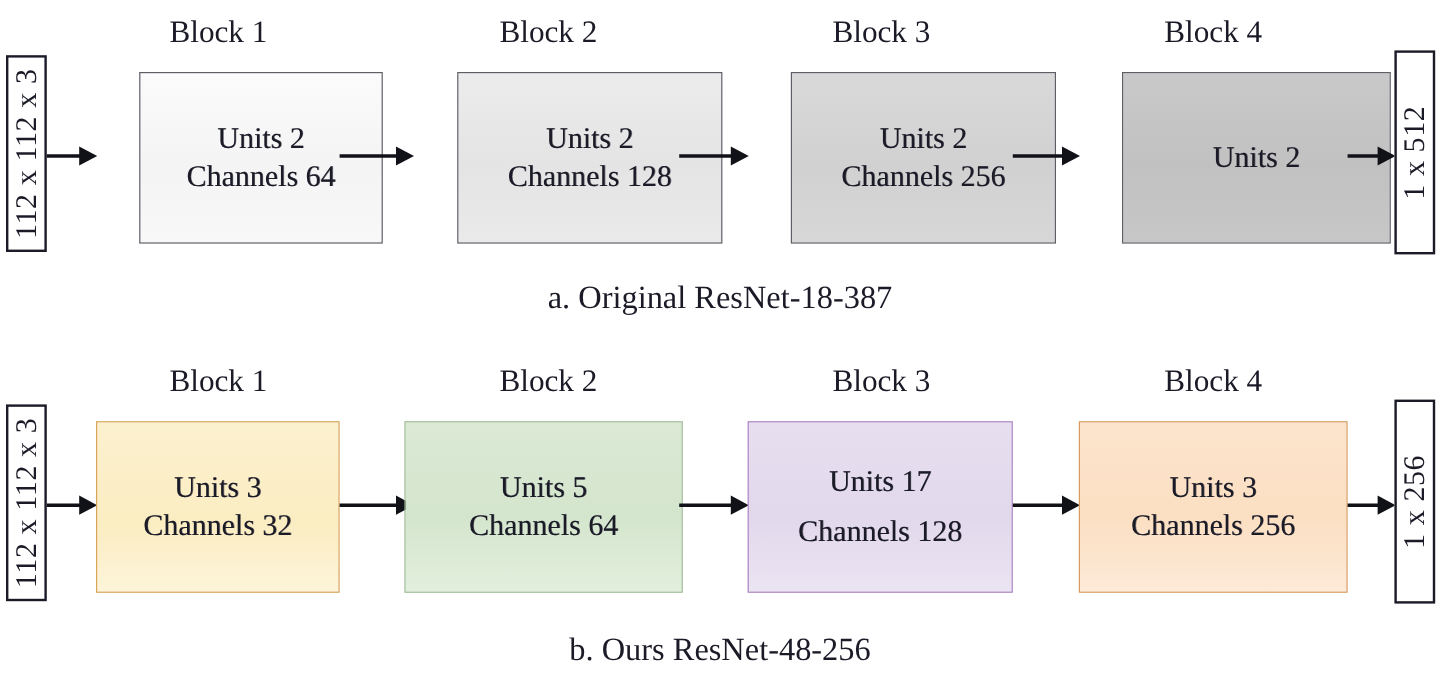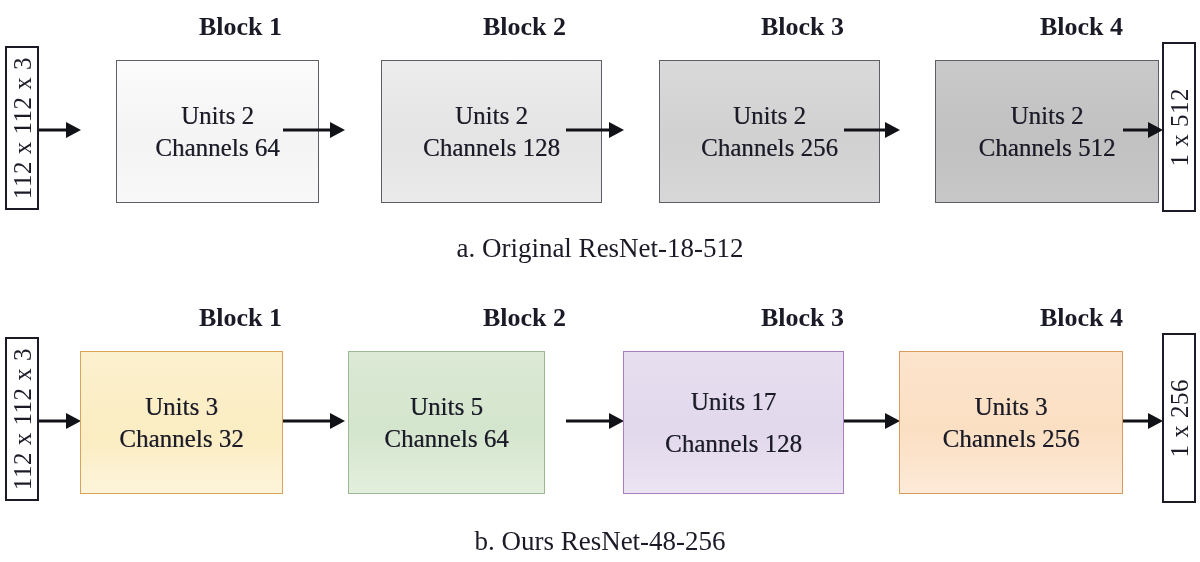--- a/index.html
+++ b/index.html
@@ -48,24 +48,23 @@
 
   #row-original .io-in  { top: 46px; height: 164px; }
   #row-original .io-out { top: 42px; height: 170px; }
   #row-ours     .io-in  { top: 50px; height: 164px; }
   #row-ours     .io-out { top: 46px; height: 170px; }
 
   
   .block-label {
     position: absolute;
     font-size: 26px;
-    text-align: right;
+    text-align: center;
     white-space: nowrap;
     line-height: 1;
-    font-weight: bold;
   }
 
   
   .block {
     position: absolute;
     box-sizing: border-box;
     display: flex;
     flex-direction: column;
     align-items: center;
     justify-content: center;
@@ -160,35 +159,34 @@
   <div class="arrow" style="left:844px; top:121px; width:56px;">
     <svg width="56" height="18" viewBox="0 0 56 18" aria-hidden="true">
       <line x1="0" y1="9" x2="45" y2="9" stroke="#111118" stroke-width="3"></line>
       <polygon points="41,1 56,9 41,17" fill="#111118"></polygon>
     </svg>
   </div>
 
   <div class="block-label" style="left:899px; top:14px; width:224px;">Block 4</div>
   <div class="block blk-gray g4" style="left:899px; top:60px; width:224px; height:143px;">
     <div class="line">Units 2</div>
-    <div class="line">Channels  512</div>
   </div>
 
   <div class="arrow" style="left:1123px; top:121px; width:40px;">
     <svg width="40" height="18" viewBox="0 0 40 18" aria-hidden="true">
       <line x1="0" y1="9" x2="29" y2="9" stroke="#111118" stroke-width="3"></line>
       <polygon points="25,1 40,9 25,17" fill="#111118"></polygon>
     </svg>
   </div>
 
   <div class="io-box io-out">
     <span class="io-label">1 x 512</span>
   </div>
 
-  <div class="caption" style="top:235px;">a. Original ResNet-18-512</div>
+  <div class="caption" style="top:235px;">a. Original ResNet-18-387</div>
 </div>
 
 <div class="diagram-row" id="row-ours">
 
   <div class="io-box io-in">
     <span class="io-label">112 x 112 x 3</span>
   </div>
 
   <div class="arrow" style="left:39px; top:125px; width:42px;">
     <svg width="42" height="18" viewBox="0 0 42 18" aria-hidden="true">
@@ -204,21 +202,21 @@
   </div>
 
   <div class="arrow" style="left:283px; top:125px; width:62px;">
     <svg width="62" height="18" viewBox="0 0 62 18" aria-hidden="true">
       <line x1="0" y1="9" x2="51" y2="9" stroke="#111118" stroke-width="3"></line>
       <polygon points="47,1 62,9 47,17" fill="#111118"></polygon>
     </svg>
   </div>
 
   <div class="block-label" style="left:348px; top:18px; width:218px;">Block 2</div>
-  <div class="block c-green" style="left:348px; top:64px; width:197px; height:143px;">
+  <div class="block c-green" style="left:337px; top:64px; width:232px; height:143px;">
     <div class="line">Units 5</div>
     <div class="line">Channels  64</div>
   </div>
 
   <div class="arrow" style="left:566px; top:125px; width:58px;">
     <svg width="58" height="18" viewBox="0 0 58 18" aria-hidden="true">
       <line x1="0" y1="9" x2="47" y2="9" stroke="#111118" stroke-width="3"></line>
       <polygon points="43,1 58,9 43,17" fill="#111118"></polygon>
     </svg>
   </div>

